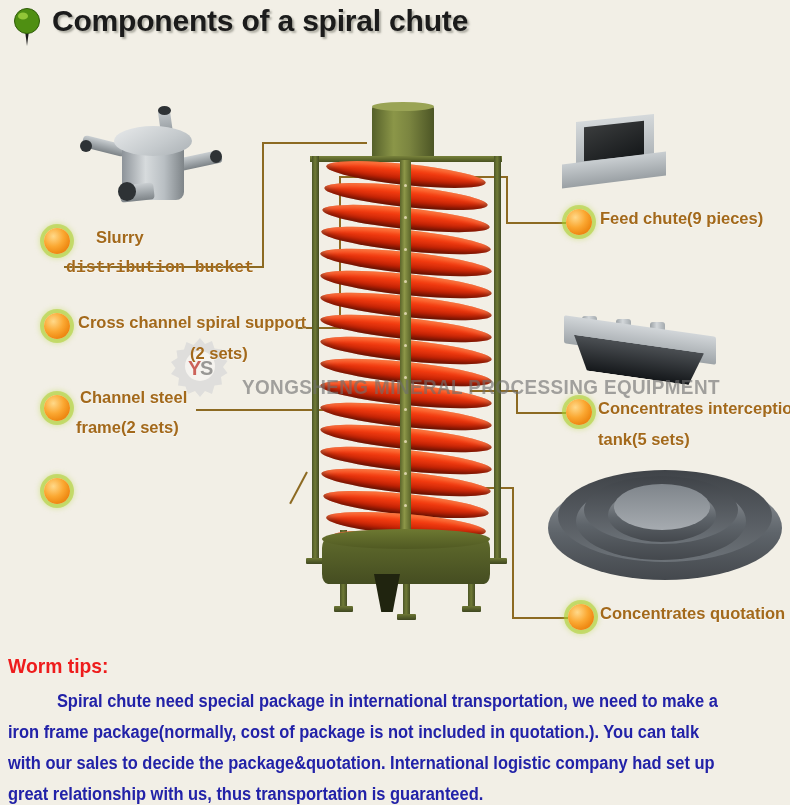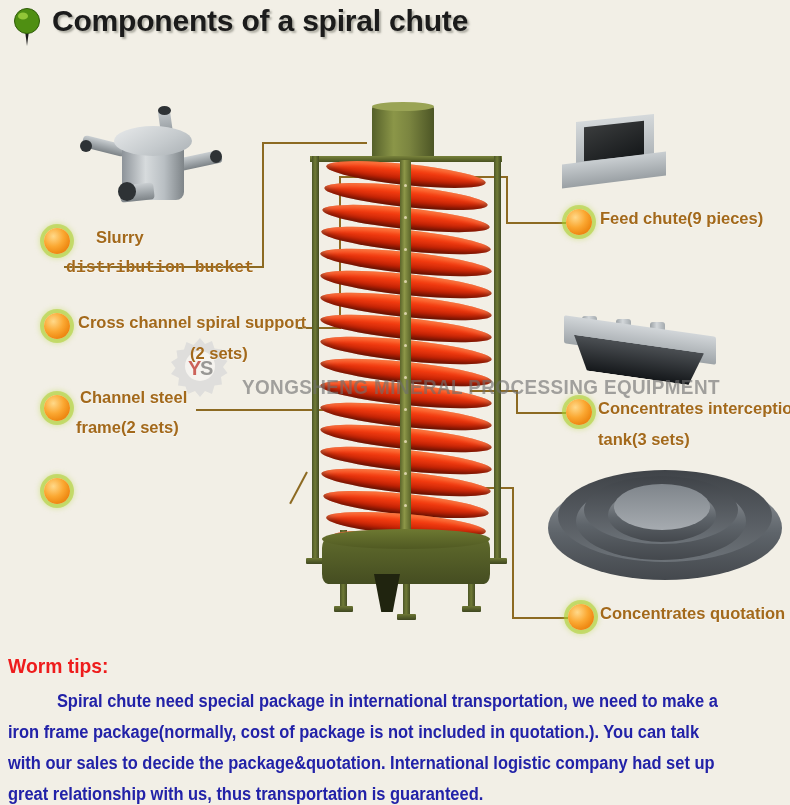--- a/index.html
+++ b/index.html
@@ -437,21 +437,21 @@
   <div class="label" style="left:80px; top:382px;">Channel steel</div>
   <div class="label" style="left:76px; top:412px;">frame(2 sets)</div>
 
   <div class="marker" style="left:44px; top:478px;"></div>
 
   <div class="marker" style="left:566px; top:209px;"></div>
   <div class="label" style="left:600px; top:203px;">Feed chute(9 pieces)</div>
 
   <div class="marker" style="left:566px; top:399px;"></div>
   <div class="label" style="left:598px; top:393px;">Concentrates interception</div>
-  <div class="label" style="left:598px; top:424px;">tank(3 sets)</div>
+  <div class="label" style="left:598px; top:424px;">tank(5 sets)</div>
 
   <div class="marker" style="left:568px; top:604px;"></div>
   <div class="label" style="left:600px; top:598px;">Concentrates quotation</div>
 
   <div id="tips">
     <div id="tips-heading">Worm tips:</div>
     <div id="tips-body">Spiral chute need special package in international transportation, we need to make a iron frame package(normally, cost of package is not included in quotation.). You can talk with our sales to decide the package&amp;quotation. International logistic company had set up great relationship with us, thus transportation is guaranteed.</div>
   </div>
 
 </div>

